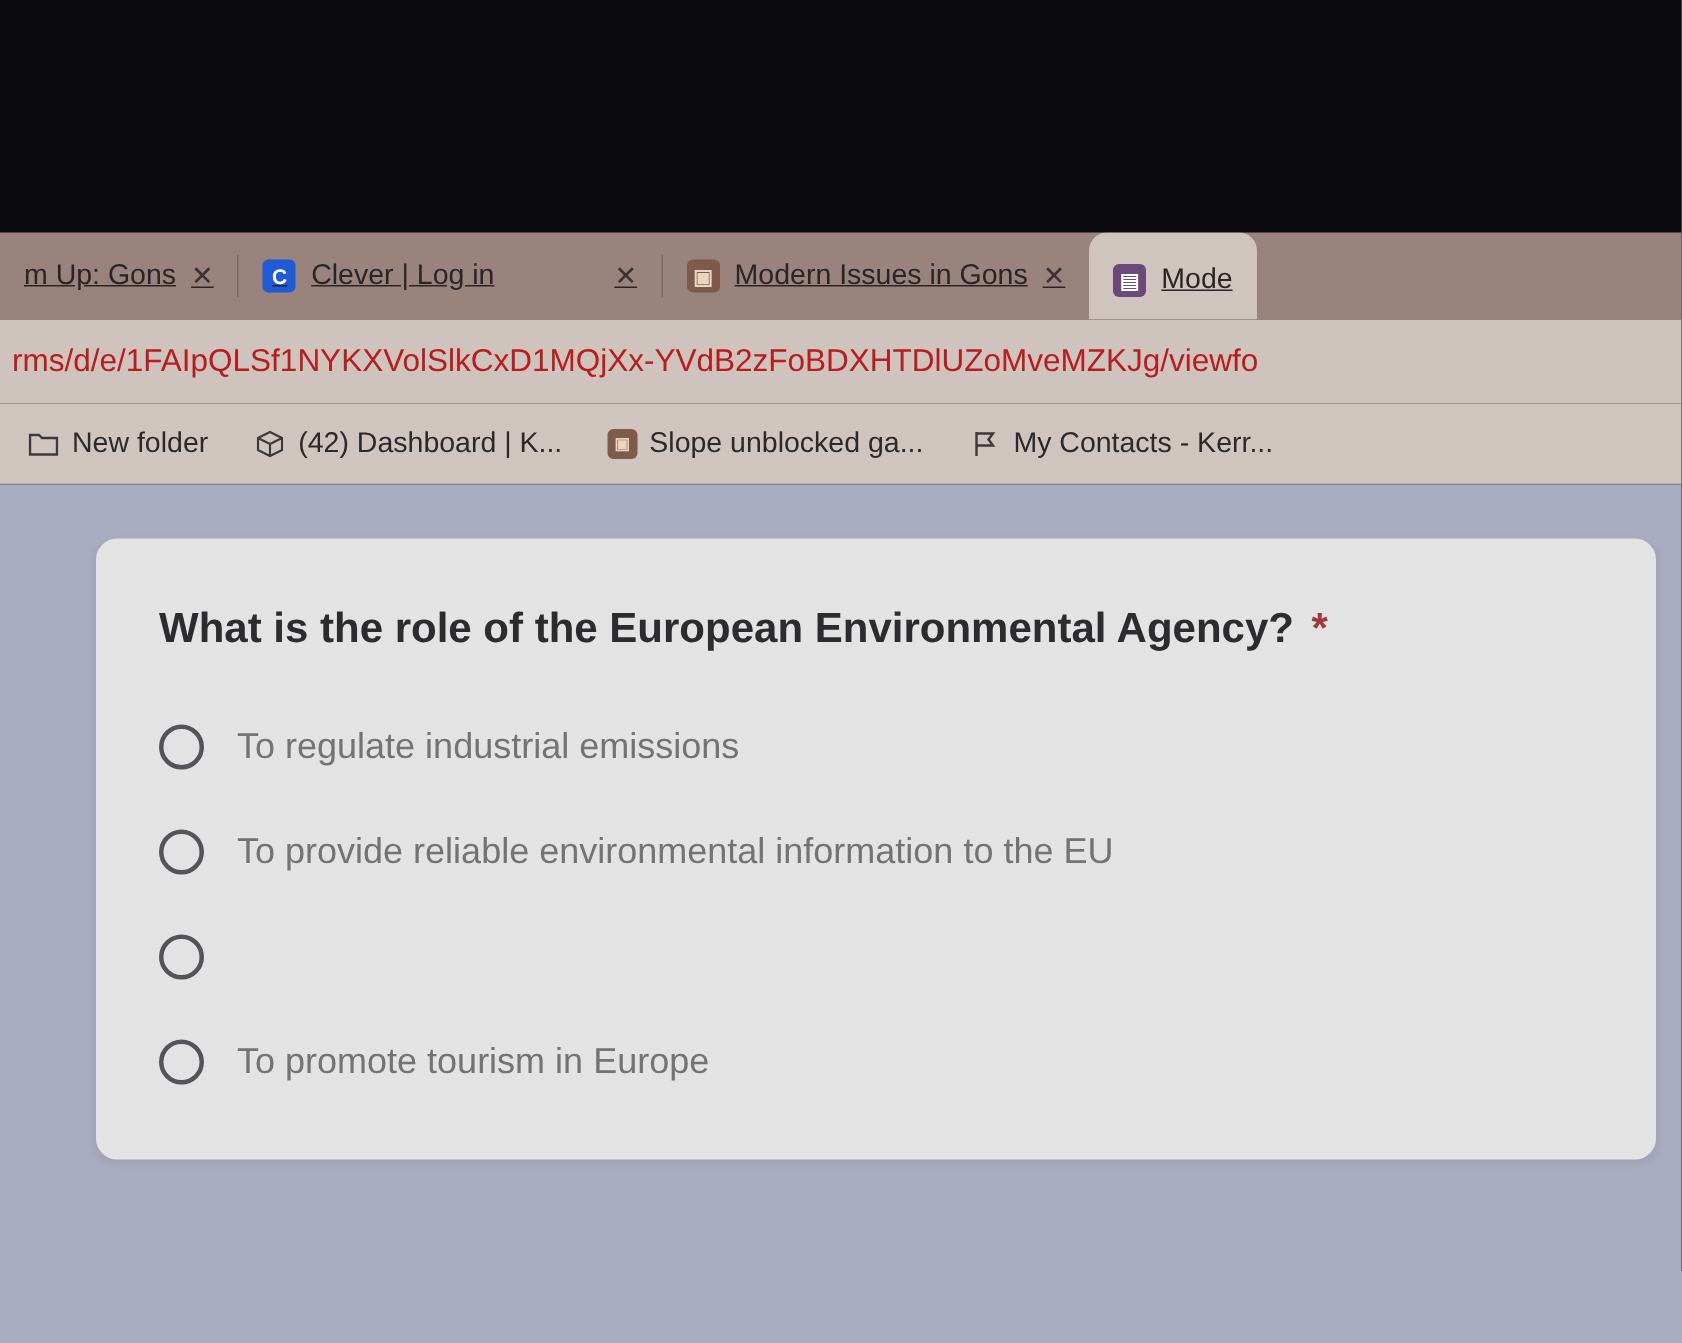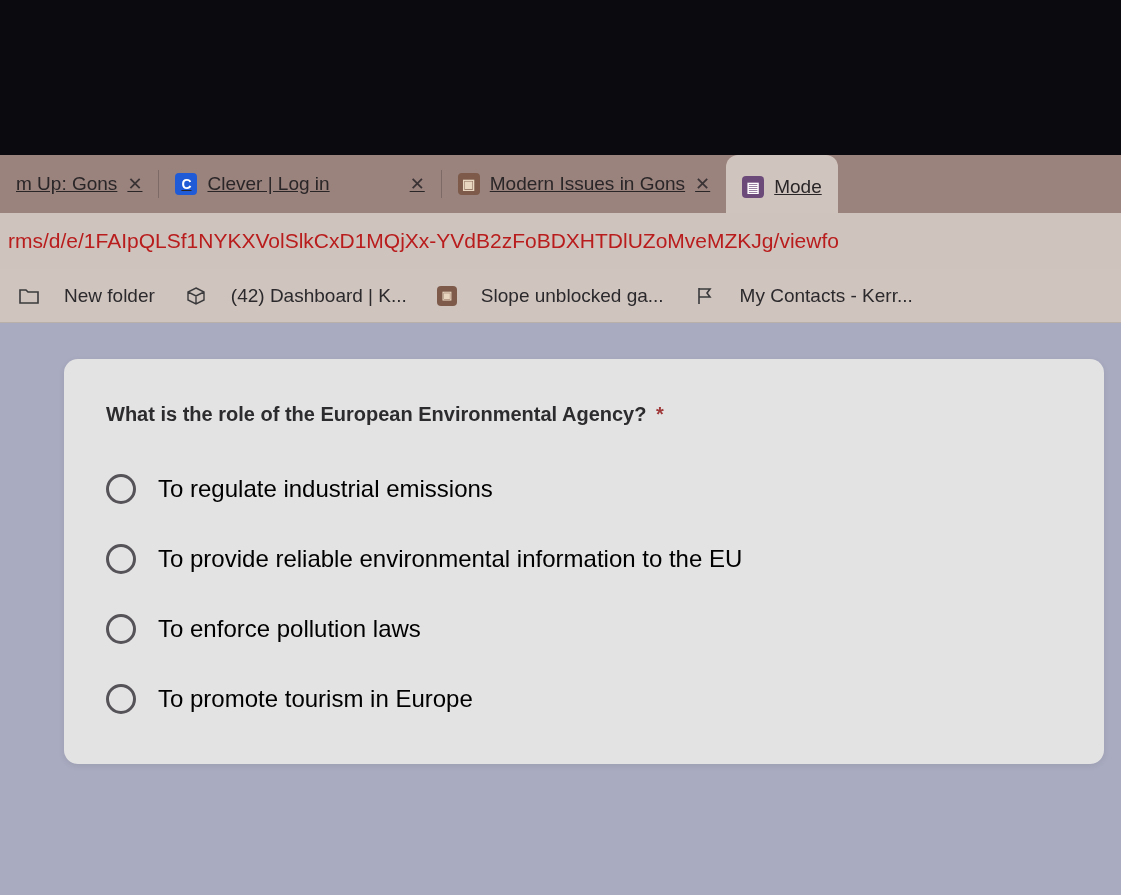--- a/index.html
+++ b/index.html
@@ -78,21 +78,21 @@
       background: #d0c4be;
       display: flex;
       align-items: center;
       gap: 30px;
       padding: 0 18px;
       border-bottom: 1px solid rgba(0,0,0,.1);
     }
     .bookmark {
       display: flex;
       align-items: center;
-      gap: 24px;
+      gap: 8px;
       color: #2b292c;
       font-size: 19px;
       cursor: pointer;
     }
     .bk-icon {
       width: 22px;
       height: 22px;
       display: inline-flex;
       align-items: center;
       justify-content: center;
@@ -103,21 +103,21 @@
       padding: 36px 0 0 64px;
     }
     .form-card {
       background: #e4e3e4;
       border-radius: 14px;
       padding: 44px 42px 50px 42px;
       max-width: 1040px;
       box-shadow: 0 2px 6px rgba(0,0,0,0.08);
     }
     .question-title {
-      font-size: 20px;
+      font-size: 28px;
       font-weight: 600;
       color: #2c2b2d;
       margin-bottom: 48px;
     }
     .req-asterisk {
       color: #a03a3a;
       margin-left: 4px;
     }
     .option-row {
       display: flex;
@@ -128,21 +128,21 @@
     }
     .radio {
       width: 30px;
       height: 30px;
       border: 3px solid #555258;
       border-radius: 50%;
       flex-shrink: 0;
     }
     .option-label {
       font-size: 24px;
-      color: #000000;
+      color: #737373;
       font-weight: 500;
     }
   </style>
 </head>
 <body>
 
 <div class="black-top"></div>
 
 <div class="tab-bar">
   <div class="tab">
@@ -212,20 +212,19 @@
     <div class="option-row">
       <div class="radio"></div>
       <div class="option-label">To regulate industrial emissions</div>
     </div>
     <div class="option-row">
       <div class="radio"></div>
       <div class="option-label">To provide reliable environmental information to the EU</div>
     </div>
     <div class="option-row">
       <div class="radio"></div>
-      <div class="option-label">To enforce pollution laws</div>
     </div>
     <div class="option-row" style="margin-bottom:0">
       <div class="radio"></div>
       <div class="option-label">To promote tourism in Europe</div>
     </div>
   </div>
 </div>
 
 </body></html>

